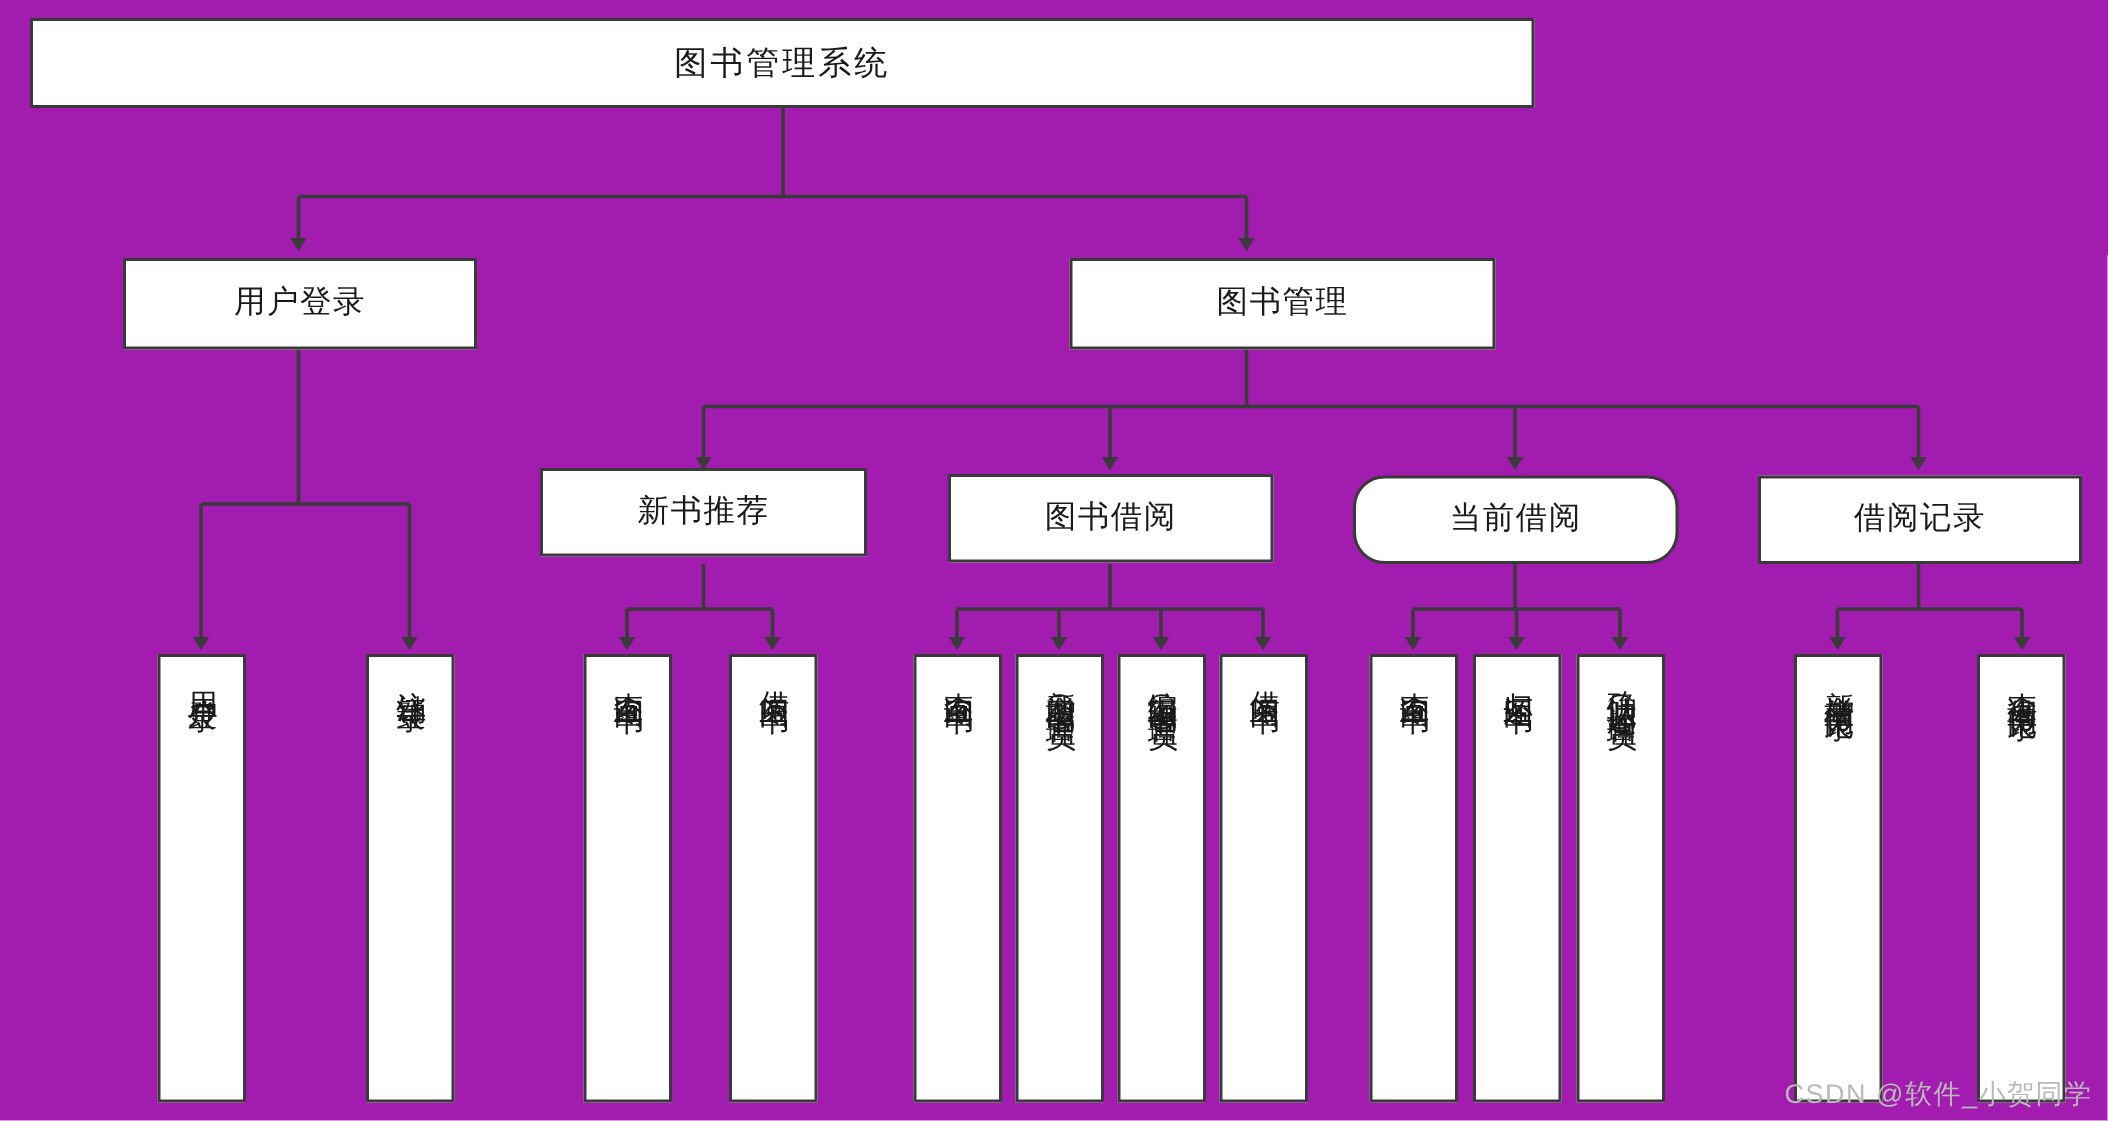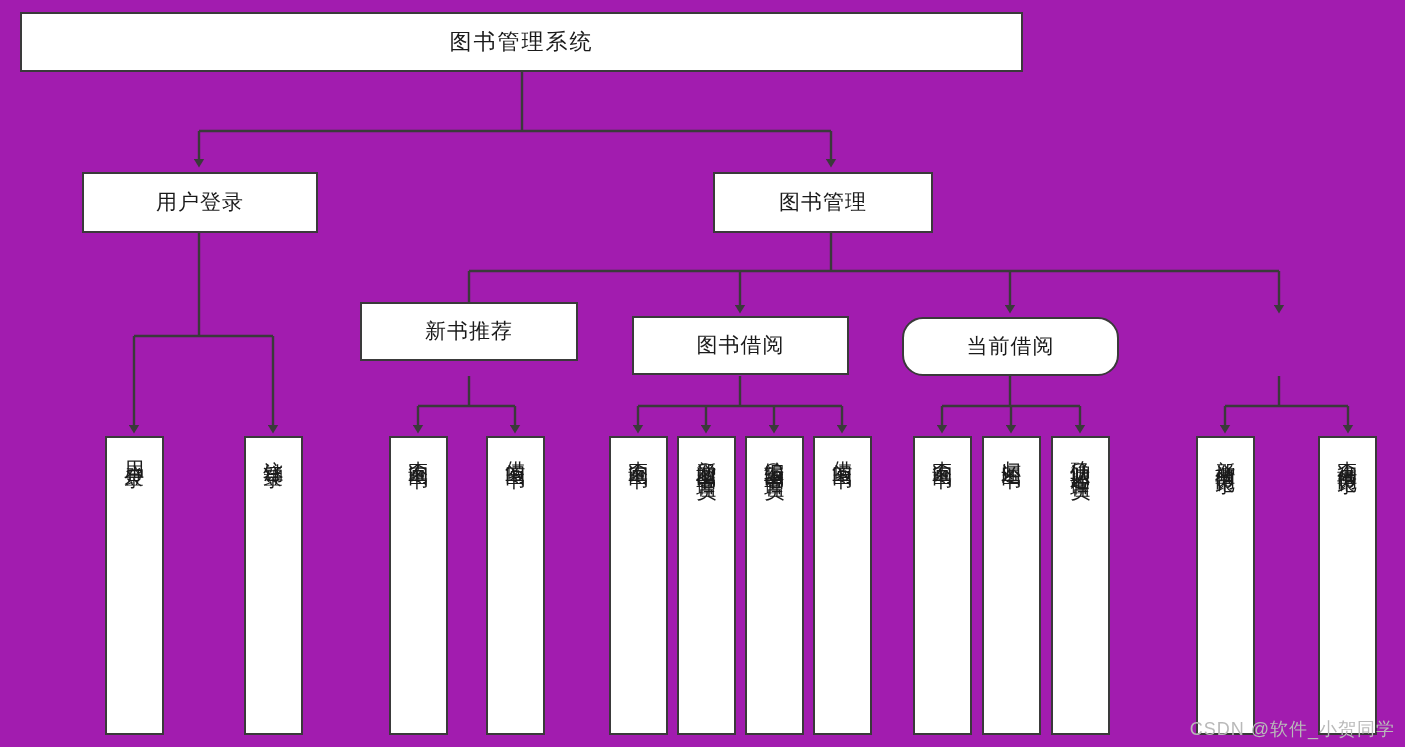--- a/index.html
+++ b/index.html
@@ -124,32 +124,35 @@
     </g>
   </svg>
 
   <div class="node node-h node-root" style="left:20px; top:12px; width:1003px; height:60px;">
     <span>图书管理系统</span>
   </div>
 
   <div class="node node-h" style="left:82px; top:172px; width:236px; height:61px;">
     <span>用户登录</span>
   </div>
-  <div class="node node-h" style="left:713px; top:172px; width:220px; height:61px;">
+  <div class="node node-h" style="left:713px; top:172px; width:284px; height:61px;">
     <span>图书管理</span>
   </div>
 
-  <div class="node node-h" style="left:360px; top:302px; width:218px; height:59px;">
+  <div class="node node-h" style="left:360px; top:312px; width:218px; height:59px;">
     <span>新书推荐</span>
   </div>
   <div class="node node-h" style="left:632px; top:316px; width:217px; height:59px;">
     <span>图书借阅</span>
   </div>
   <div class="node node-h" style="left:902px; top:317px; width:217px; height:59px;border-radius:21px;">
     <span>当前借阅</span>
+  </div>
+  <div class="node node-h" style="left:1172px; top:317px; width:216px; height:59px;">
+    <span>借阅记录</span>
   </div>
 
   <div class="node leaf" style="left:105px; top:436px; width:59px; height:299px;">
     <span class="vtext">用户登录</span>
   </div>
   <div class="node leaf" style="left:244px; top:436px; width:59px; height:299px;">
     <span class="vtext">注销登录</span>
   </div>
 
   <div class="node leaf" style="left:389px; top:436px; width:59px; height:299px;">

